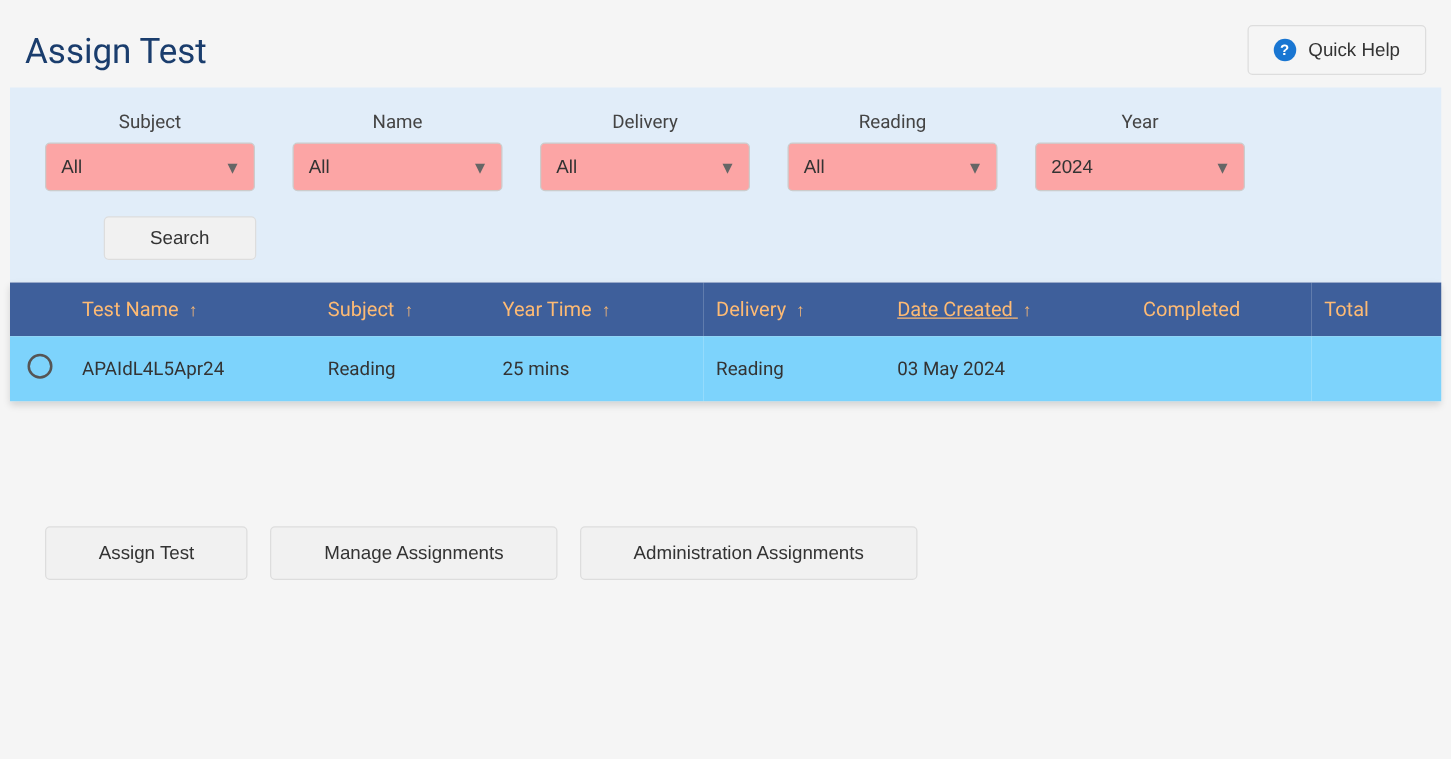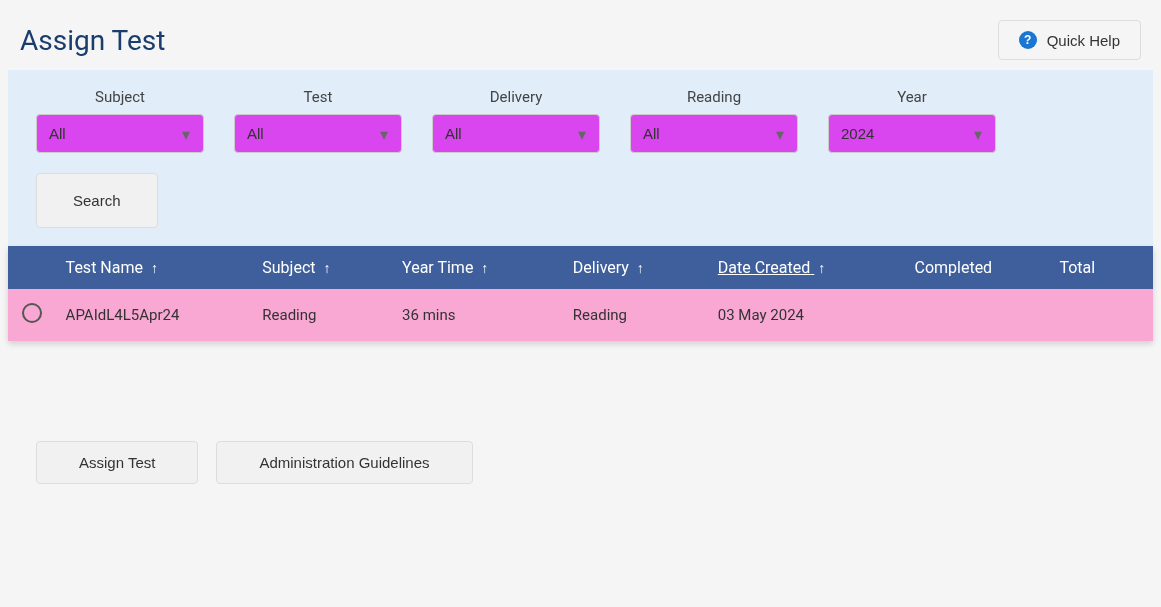--- a/index.html
+++ b/index.html
@@ -72,58 +72,59 @@
       font-size: 15px;
       color: #444;
     }
     .select-wrap {
       position: relative;
       width: 168px;
     }
     .select-input {
       width: 100%;
       padding: 10px 12px;
-      background: #d946ef;
+      background: #fca5a5;
       border: 1px solid #ccc;
       border-radius: 4px;
       font-size: 15px;
       color: #333;
       appearance: none;
       cursor: pointer;
       text-align: left;
     }
     .select-caret {
       position: absolute;
       right: 14px;
       top: 50%;
       transform: translateY(-50%);
       pointer-events: none;
       color: #666;
     }
     .search-btn {
       background: #f1f1f1;
       border: 1px solid #ddd;
       border-radius: 4px;
-      padding: 18px 36px;
-      font-size: 15px;
-      color: #333;
-      cursor: pointer;
+      padding: 8px 36px;
+      font-size: 15px;
+      color: #333;
+      cursor: pointer;
+      margin-left: 47px;
     }
     .table-wrap {
       box-shadow: 0 3px 6px rgba(0,0,0,0.15);
       margin-bottom: 0;
       background: #fff;
     }
     .table {
       width: 100%;
       border-collapse: collapse;
     }
     .thead-row {
       background: #3e5f9b;
-      color: #ffffff;
+      color: #fdba74;
     }
     .thead-row th {
       text-align: left;
       padding: 12px 10px;
       font-weight: 400;
       font-size: 16px;
       white-space: nowrap;
     }
     .th-checkbox {
       width: 46px;
@@ -133,21 +134,21 @@
     }
     .sort-arrow {
       display: inline-block;
       margin-left: 4px;
       font-size: 14px;
     }
     .tbody-row td {
       padding: 14px 10px;
       font-size: 15px;
       color: #333;
-      background: #f9a8d4;
+      background: #7dd3fc;
     }
     .radio-cell {
       width: 46px;
       text-align: center;
     }
     .radio-circle {
       width: 20px;
       height: 20px;
       border: 2px solid #555;
       border-radius: 50%;
@@ -192,21 +193,21 @@
   <div class="filter-panel">
     <div class="filters-row">
       <div class="filter-group">
         <span class="filter-label">Subject</span>
         <div class="select-wrap">
           <button class="select-input">All</button>
           <span class="select-caret">▾</span>
         </div>
       </div>
       <div class="filter-group">
-        <span class="filter-label">Test</span>
+        <span class="filter-label">Name</span>
         <div class="select-wrap">
           <button class="select-input">All</button>
           <span class="select-caret">▾</span>
         </div>
       </div>
       <div class="filter-group">
         <span class="filter-label">Delivery</span>
         <div class="select-wrap">
           <button class="select-input">All</button>
           <span class="select-caret">▾</span>
@@ -263,27 +264,28 @@
           </th>
         </tr>
       </thead>
       <tbody>
         <tr class="tbody-row">
           <td class="radio-cell">
             <span class="radio-circle"></span>
           </td>
           <td>APAIdL4L5Apr24</td>
           <td>Reading</td>
-          <td>36 mins</td>
+          <td>25 mins</td>
           <td>Reading</td>
           <td>03 May 2024</td>
           <td></td>
           <td></td>
         </tr>
       </tbody>
     </table>
   </div>
 
   <div class="actions-row">
     <button class="action-btn">Assign Test</button>
-    <button class="action-btn">Administration Guidelines</button>
+    <button class="action-btn">Manage Assignments</button>
+    <button class="action-btn">Administration Assignments</button>
   </div>
 </div>
 
 </body></html>

